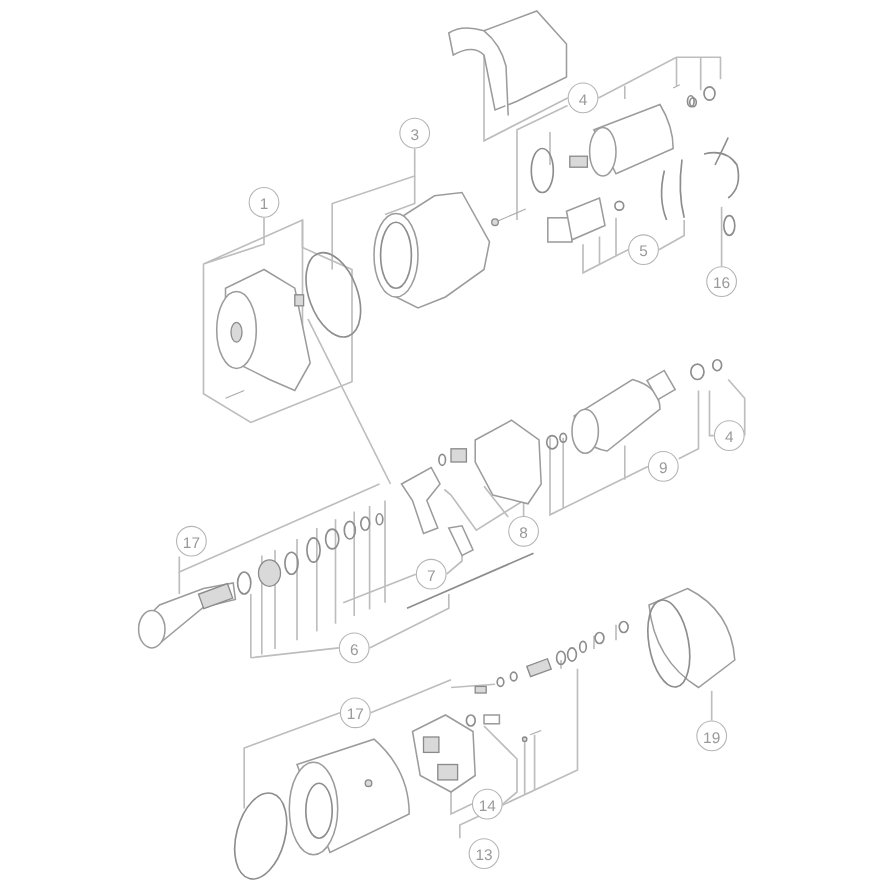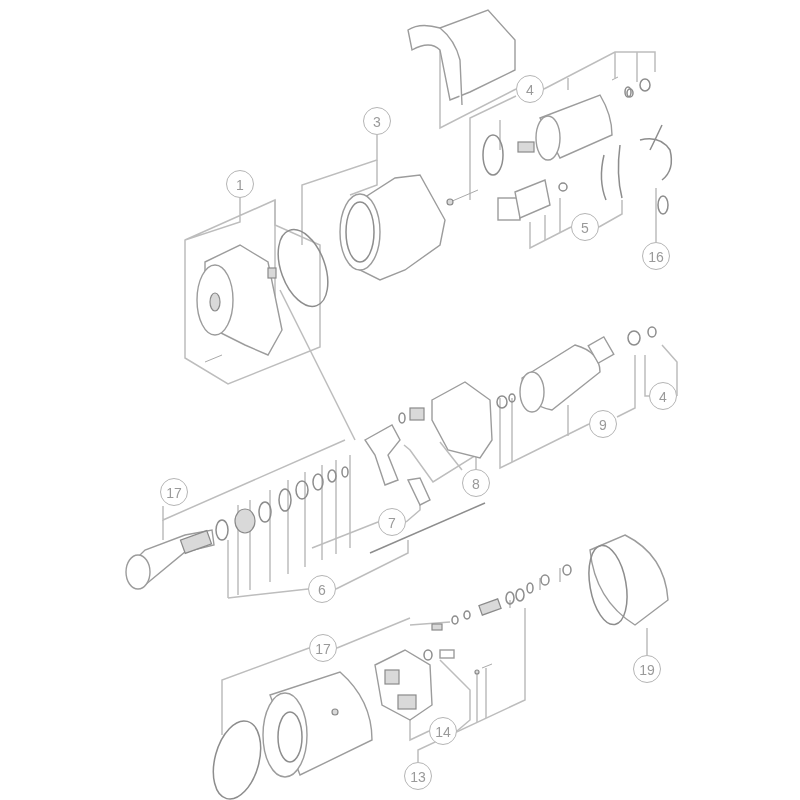--- a/index.html
+++ b/index.html
@@ -222,13 +222,13 @@
 <div class="callout" style="left:656px;top:256px">16</div>
 <div class="callout" style="left:603px;top:424px">9</div>
 <div class="callout" style="left:663px;top:396px">4</div>
 <div class="callout" style="left:476px;top:483px">8</div>
 <div class="callout" style="left:174px;top:492px">17</div>
 <div class="callout" style="left:392px;top:522px">7</div>
 <div class="callout" style="left:322px;top:589px">6</div>
 <div class="callout" style="left:323px;top:648px">17</div>
 <div class="callout" style="left:647px;top:669px">19</div>
 <div class="callout" style="left:443px;top:731px">14</div>
-<div class="callout" style="left:418px;top:776px">13</div>
+<div class="callout" style="left:440px;top:776px">13</div>
 
 </body></html>

